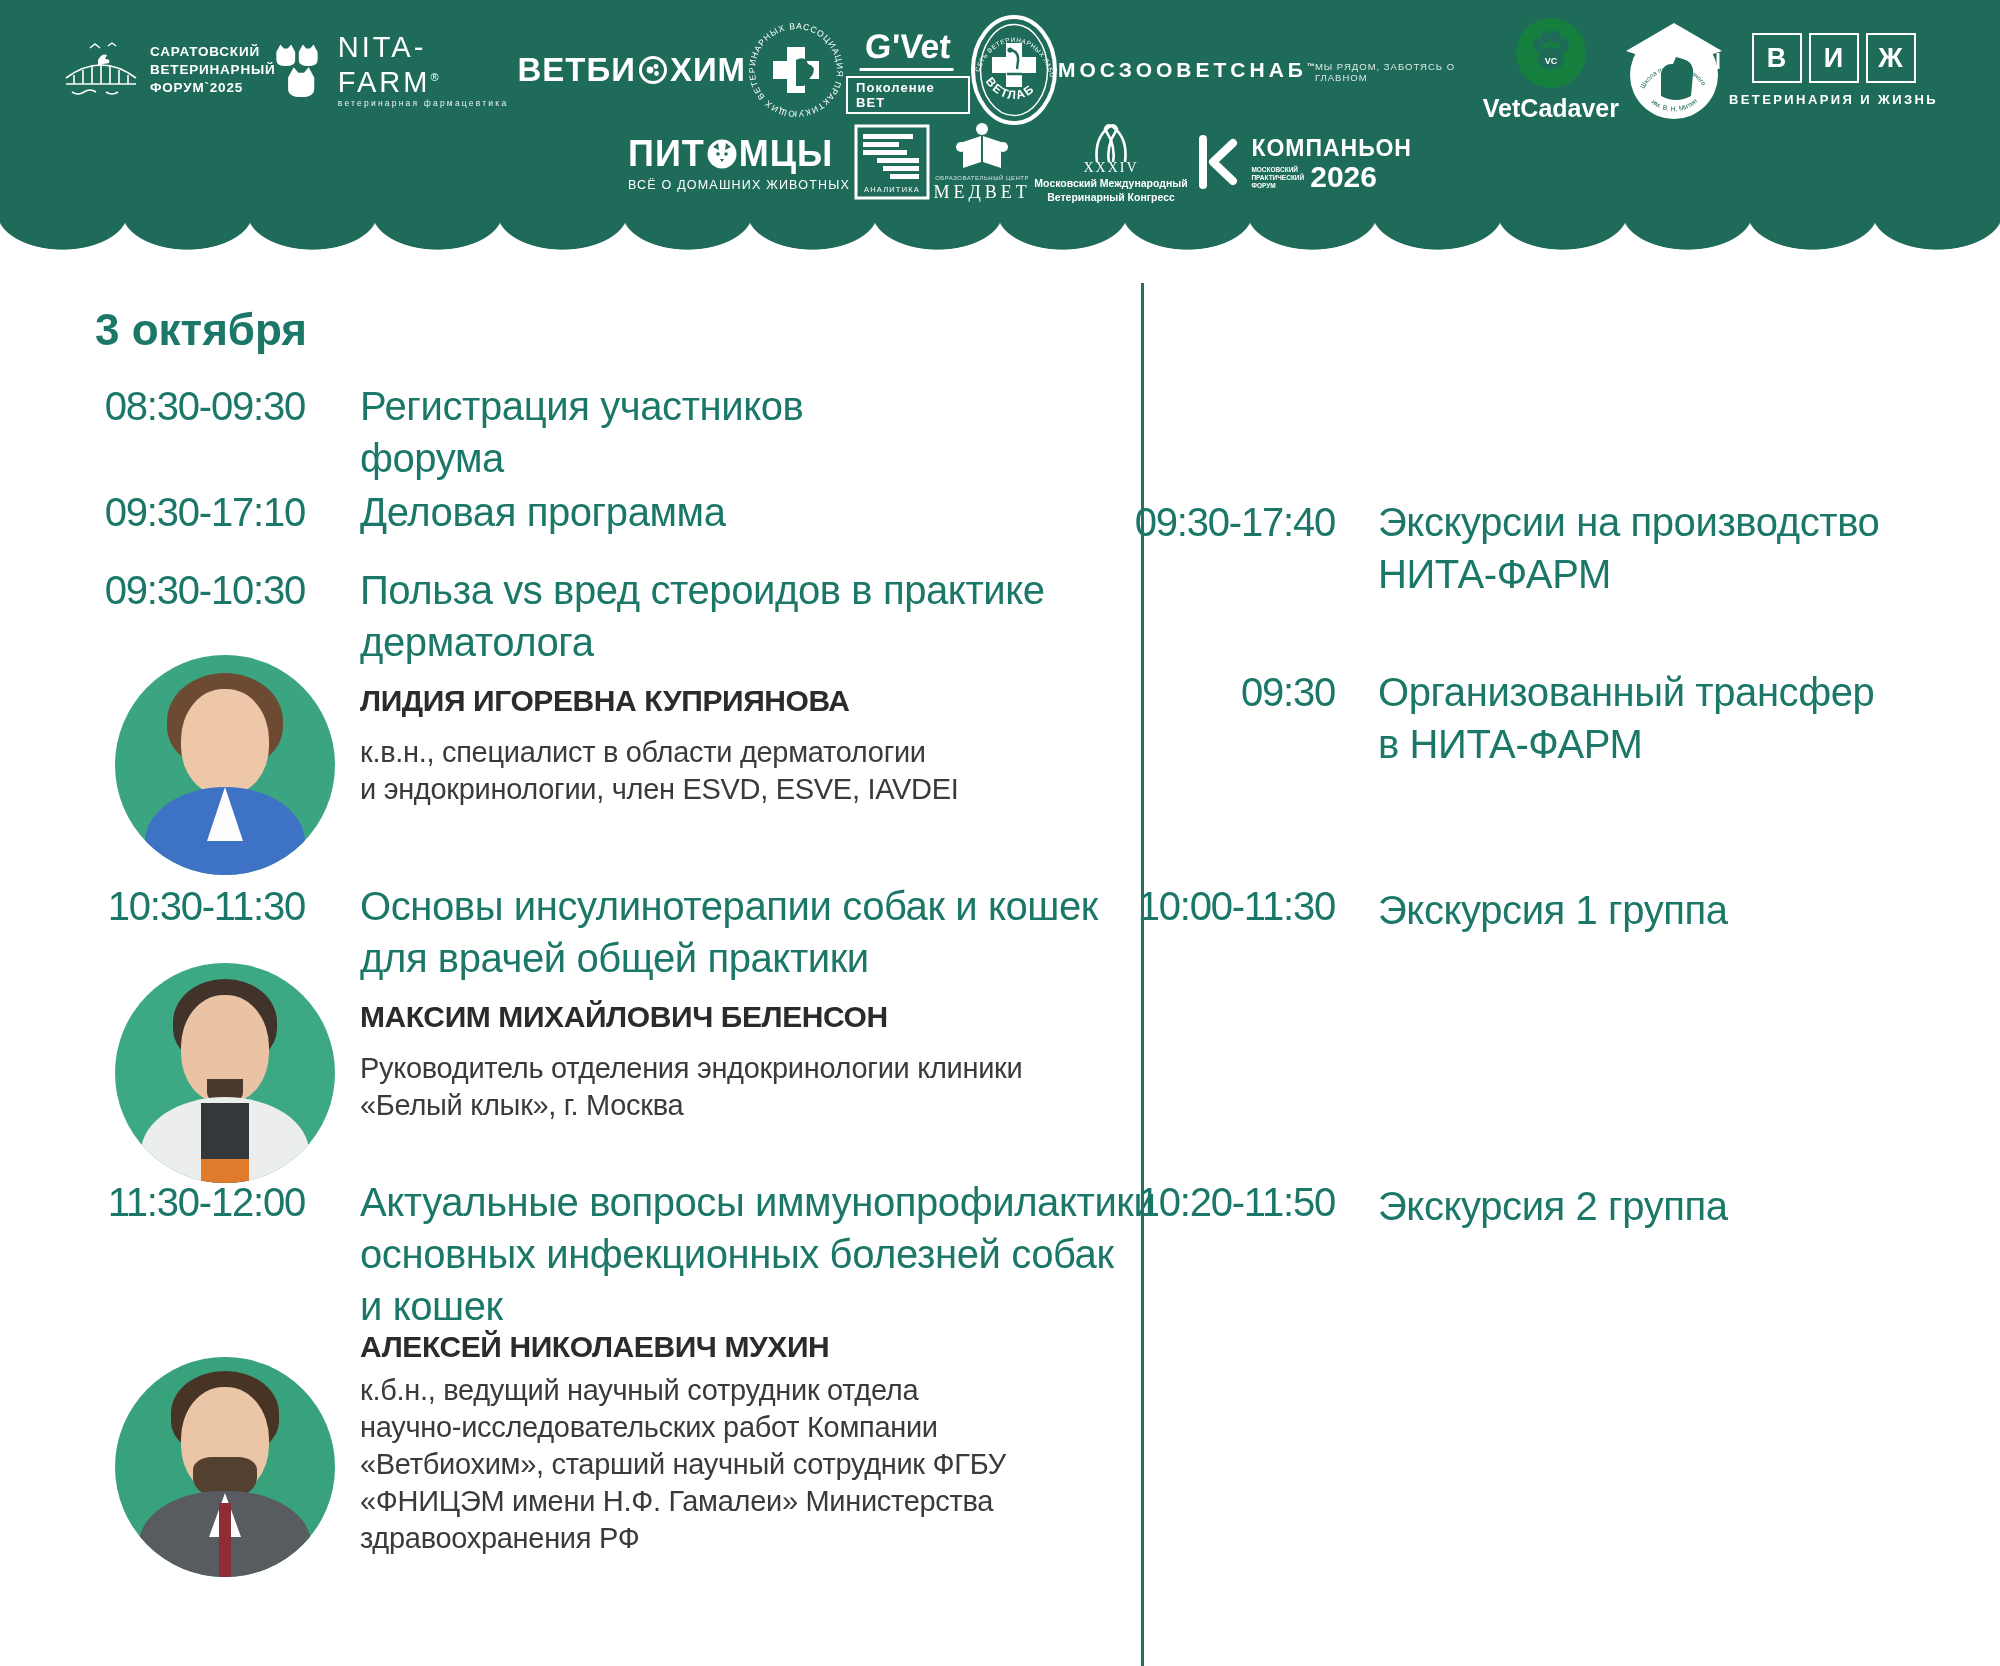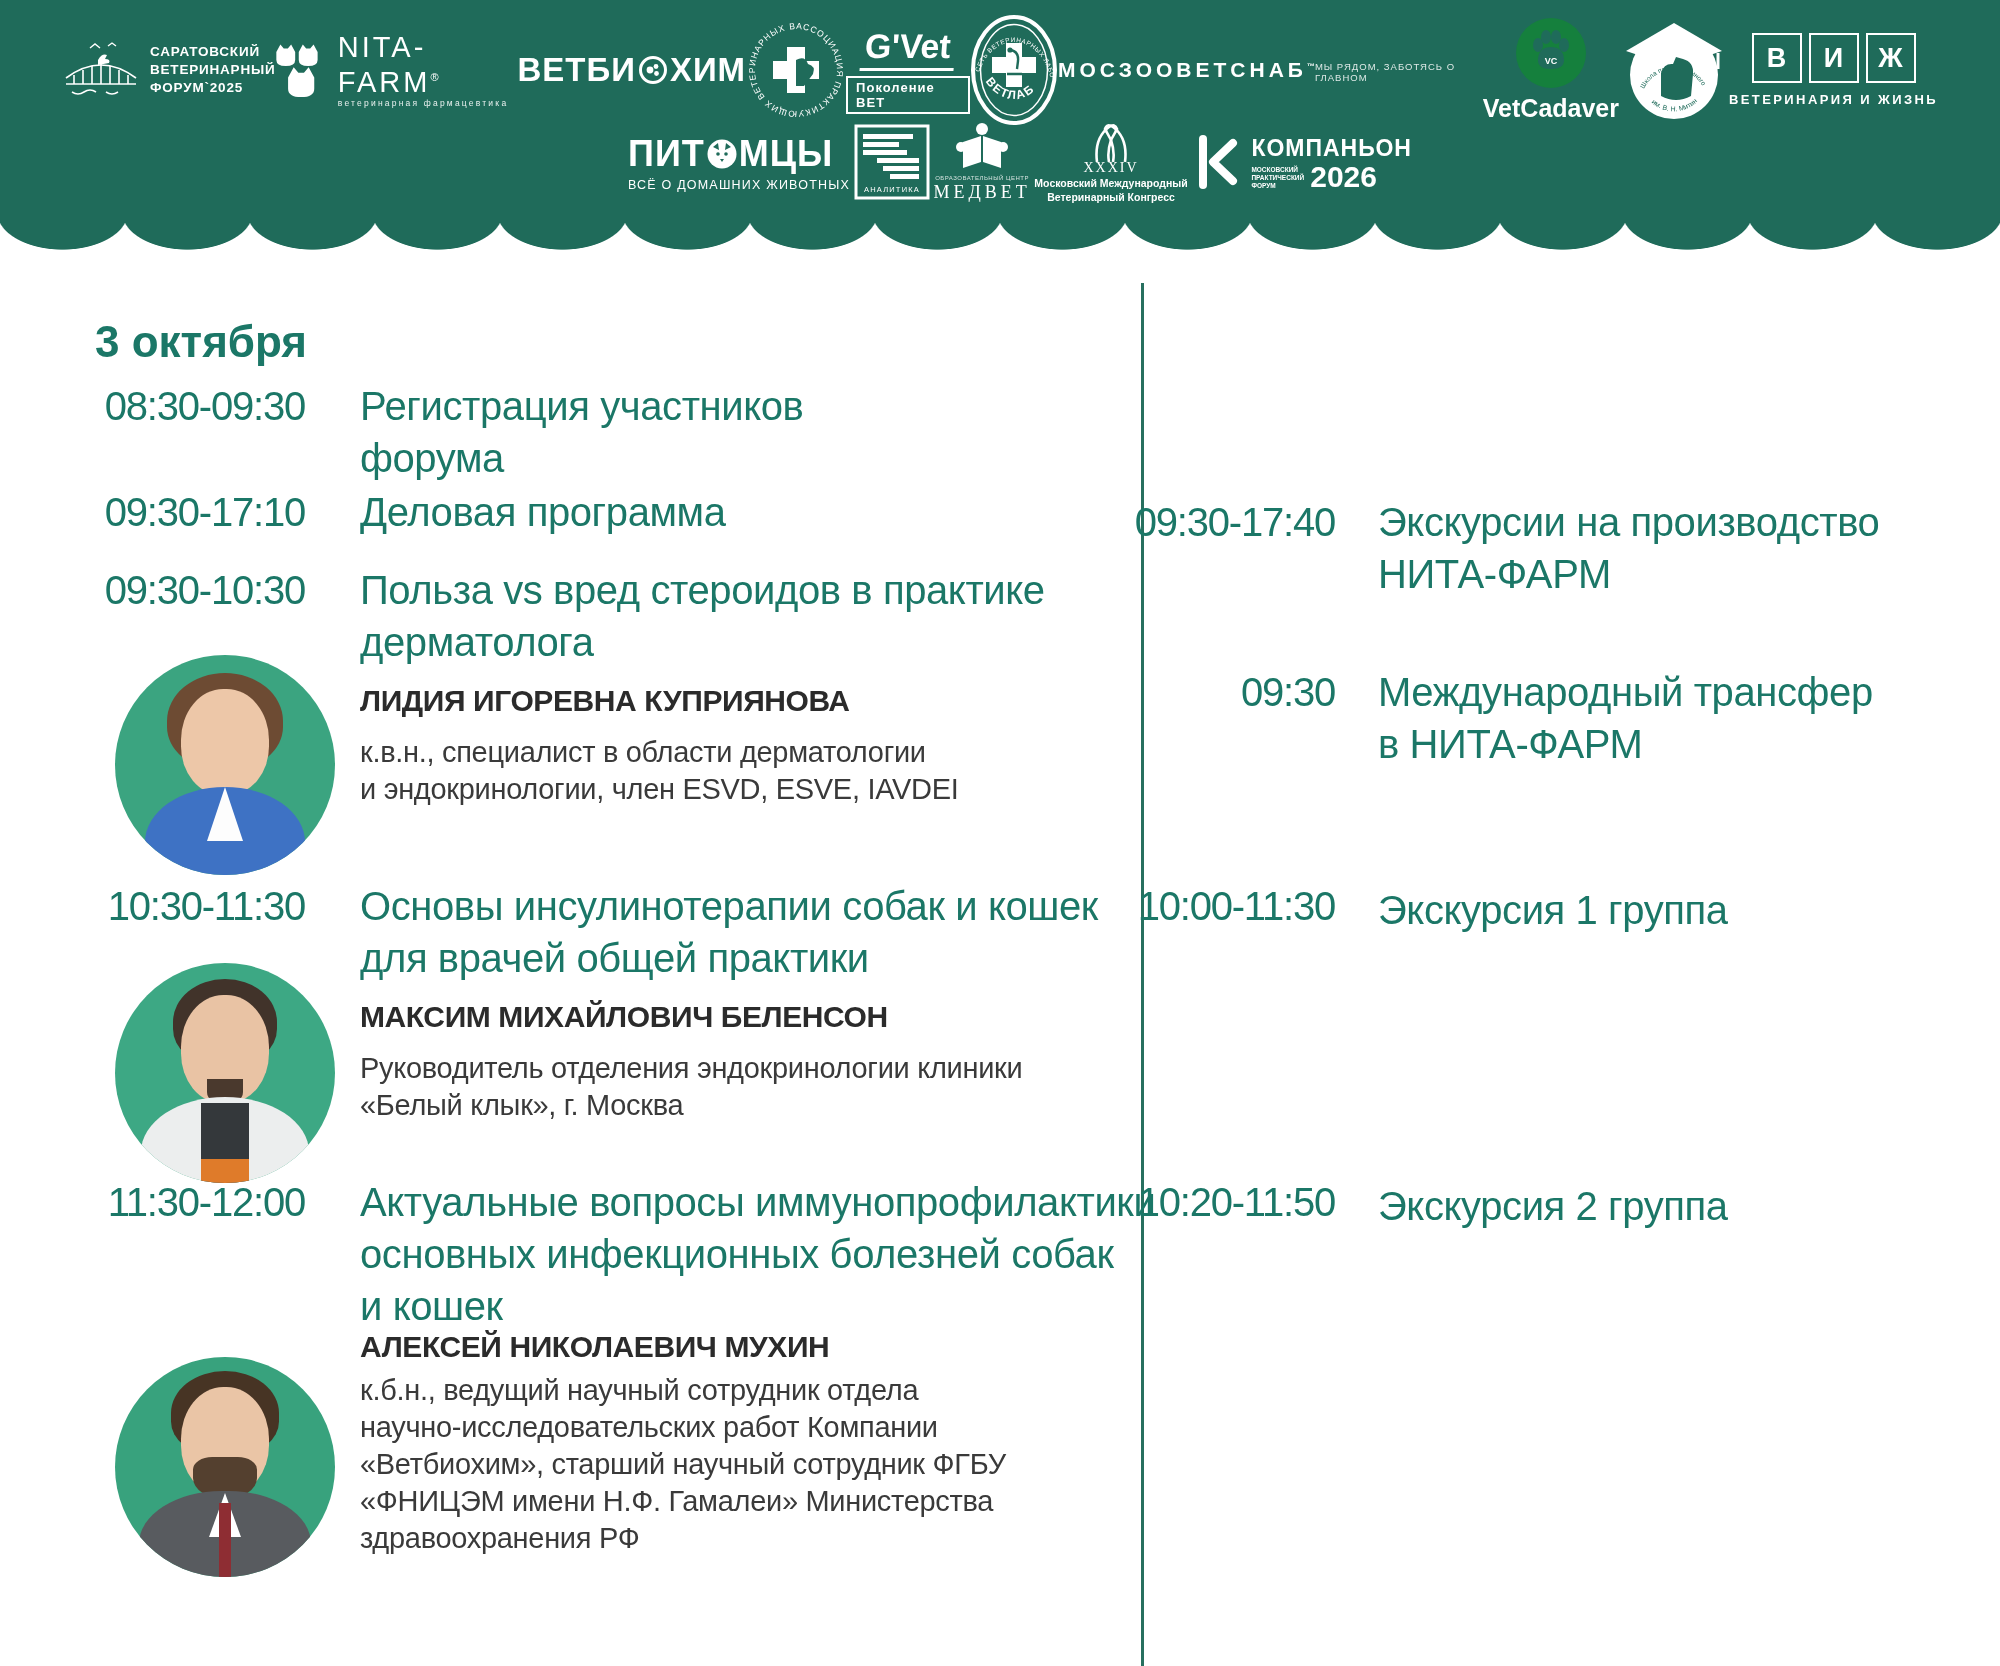--- a/index.html
+++ b/index.html
@@ -65,21 +65,21 @@
   .mmvc-line{font-size:10.5px;font-weight:700;line-height:14px;text-align:center;}
   
   .lg-comp{align-items:center;}
   .comp-right{margin-left:8px;}
   .comp-name{font-size:23px;font-weight:600;letter-spacing:1px;}
   .comp-bottom{display:flex;align-items:flex-end;gap:6px;margin-top:2px;}
   .comp-forum{font-size:6.5px;font-weight:600;line-height:8px;}
   .comp-year{font-size:30px;font-weight:800;line-height:26px;}
 
   
-  .date-title{position:absolute;left:95px;top:288px;font-size:44px;font-weight:700;color:var(--tg);}
+  .date-title{position:absolute;left:95px;top:276px;font-size:44px;font-weight:700;color:var(--tg);}
   .time{position:absolute;left:55px;width:250px;text-align:right;font-size:40px;font-weight:500;
         color:var(--tg);letter-spacing:-1.2px;white-space:nowrap;}
   .time.rt{left:1095px;width:240px;}
   .ttl{position:absolute;left:360px;width:760px;font-size:40px;font-weight:500;color:var(--tg);
        line-height:52px;letter-spacing:-.4px;}
   .ttl.rt{left:1378px;width:600px;}
   .ttl div{white-space:nowrap;}
   .spk{position:absolute;left:360px;font-size:30px;font-weight:700;color:var(--ink);
        white-space:nowrap;letter-spacing:-.4px;}
   .bio{position:absolute;left:360px;font-size:29px;color:var(--bio);line-height:37px;letter-spacing:-.3px;}
@@ -392,21 +392,21 @@
   </div>
 
   <div class="time rt" style="top:500px">09:30-17:40</div>
   <div class="ttl rt" style="top:496px">
     <div>Экскурсии на производство</div>
     <div>НИТА-ФАРМ</div>
   </div>
 
   <div class="time rt" style="top:670px">09:30</div>
   <div class="ttl rt" style="top:666px">
-    <div>Международный трансфер</div>
+    <div>Организованный трансфер</div>
     <div>в НИТА-ФАРМ</div>
   </div>
 
   <div class="time rt" style="top:884px">10:00-11:30</div>
   <div class="ttl rt" style="top:884px">
     <div>Экскурсия 1 группа</div>
   </div>
 
   <div class="time rt" style="top:1180px">10:20-11:50</div>
   <div class="ttl rt" style="top:1180px">

